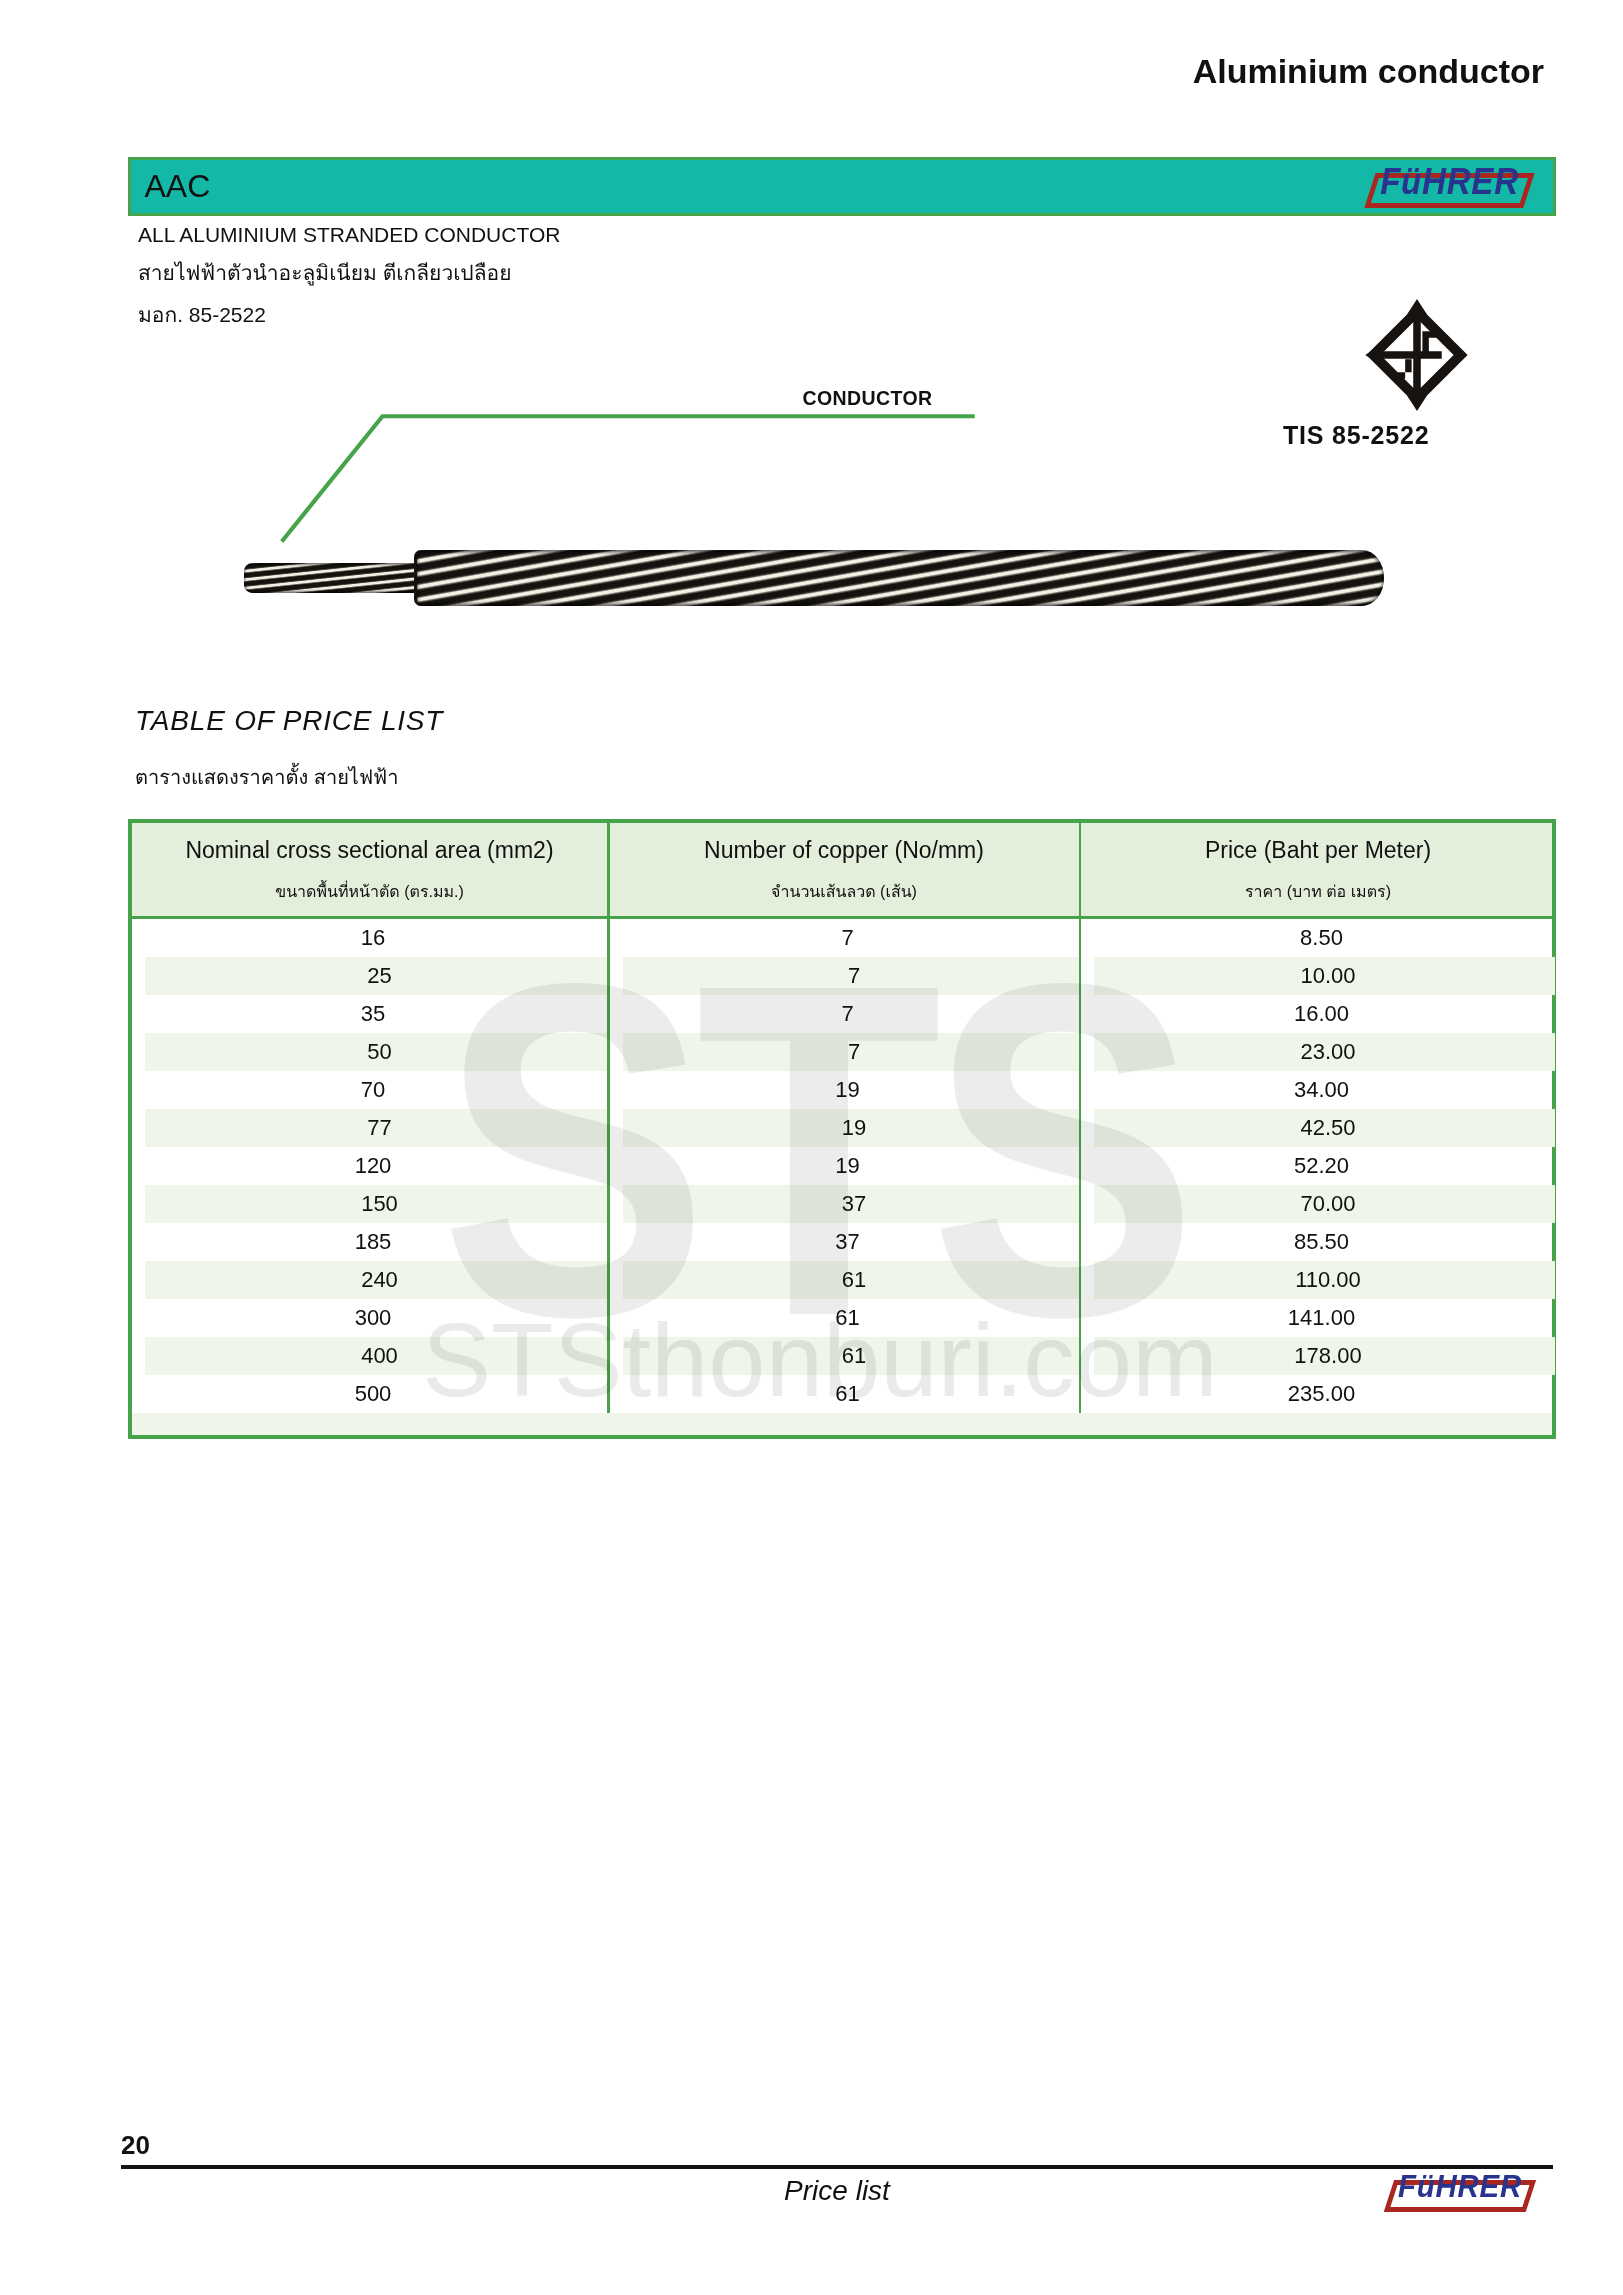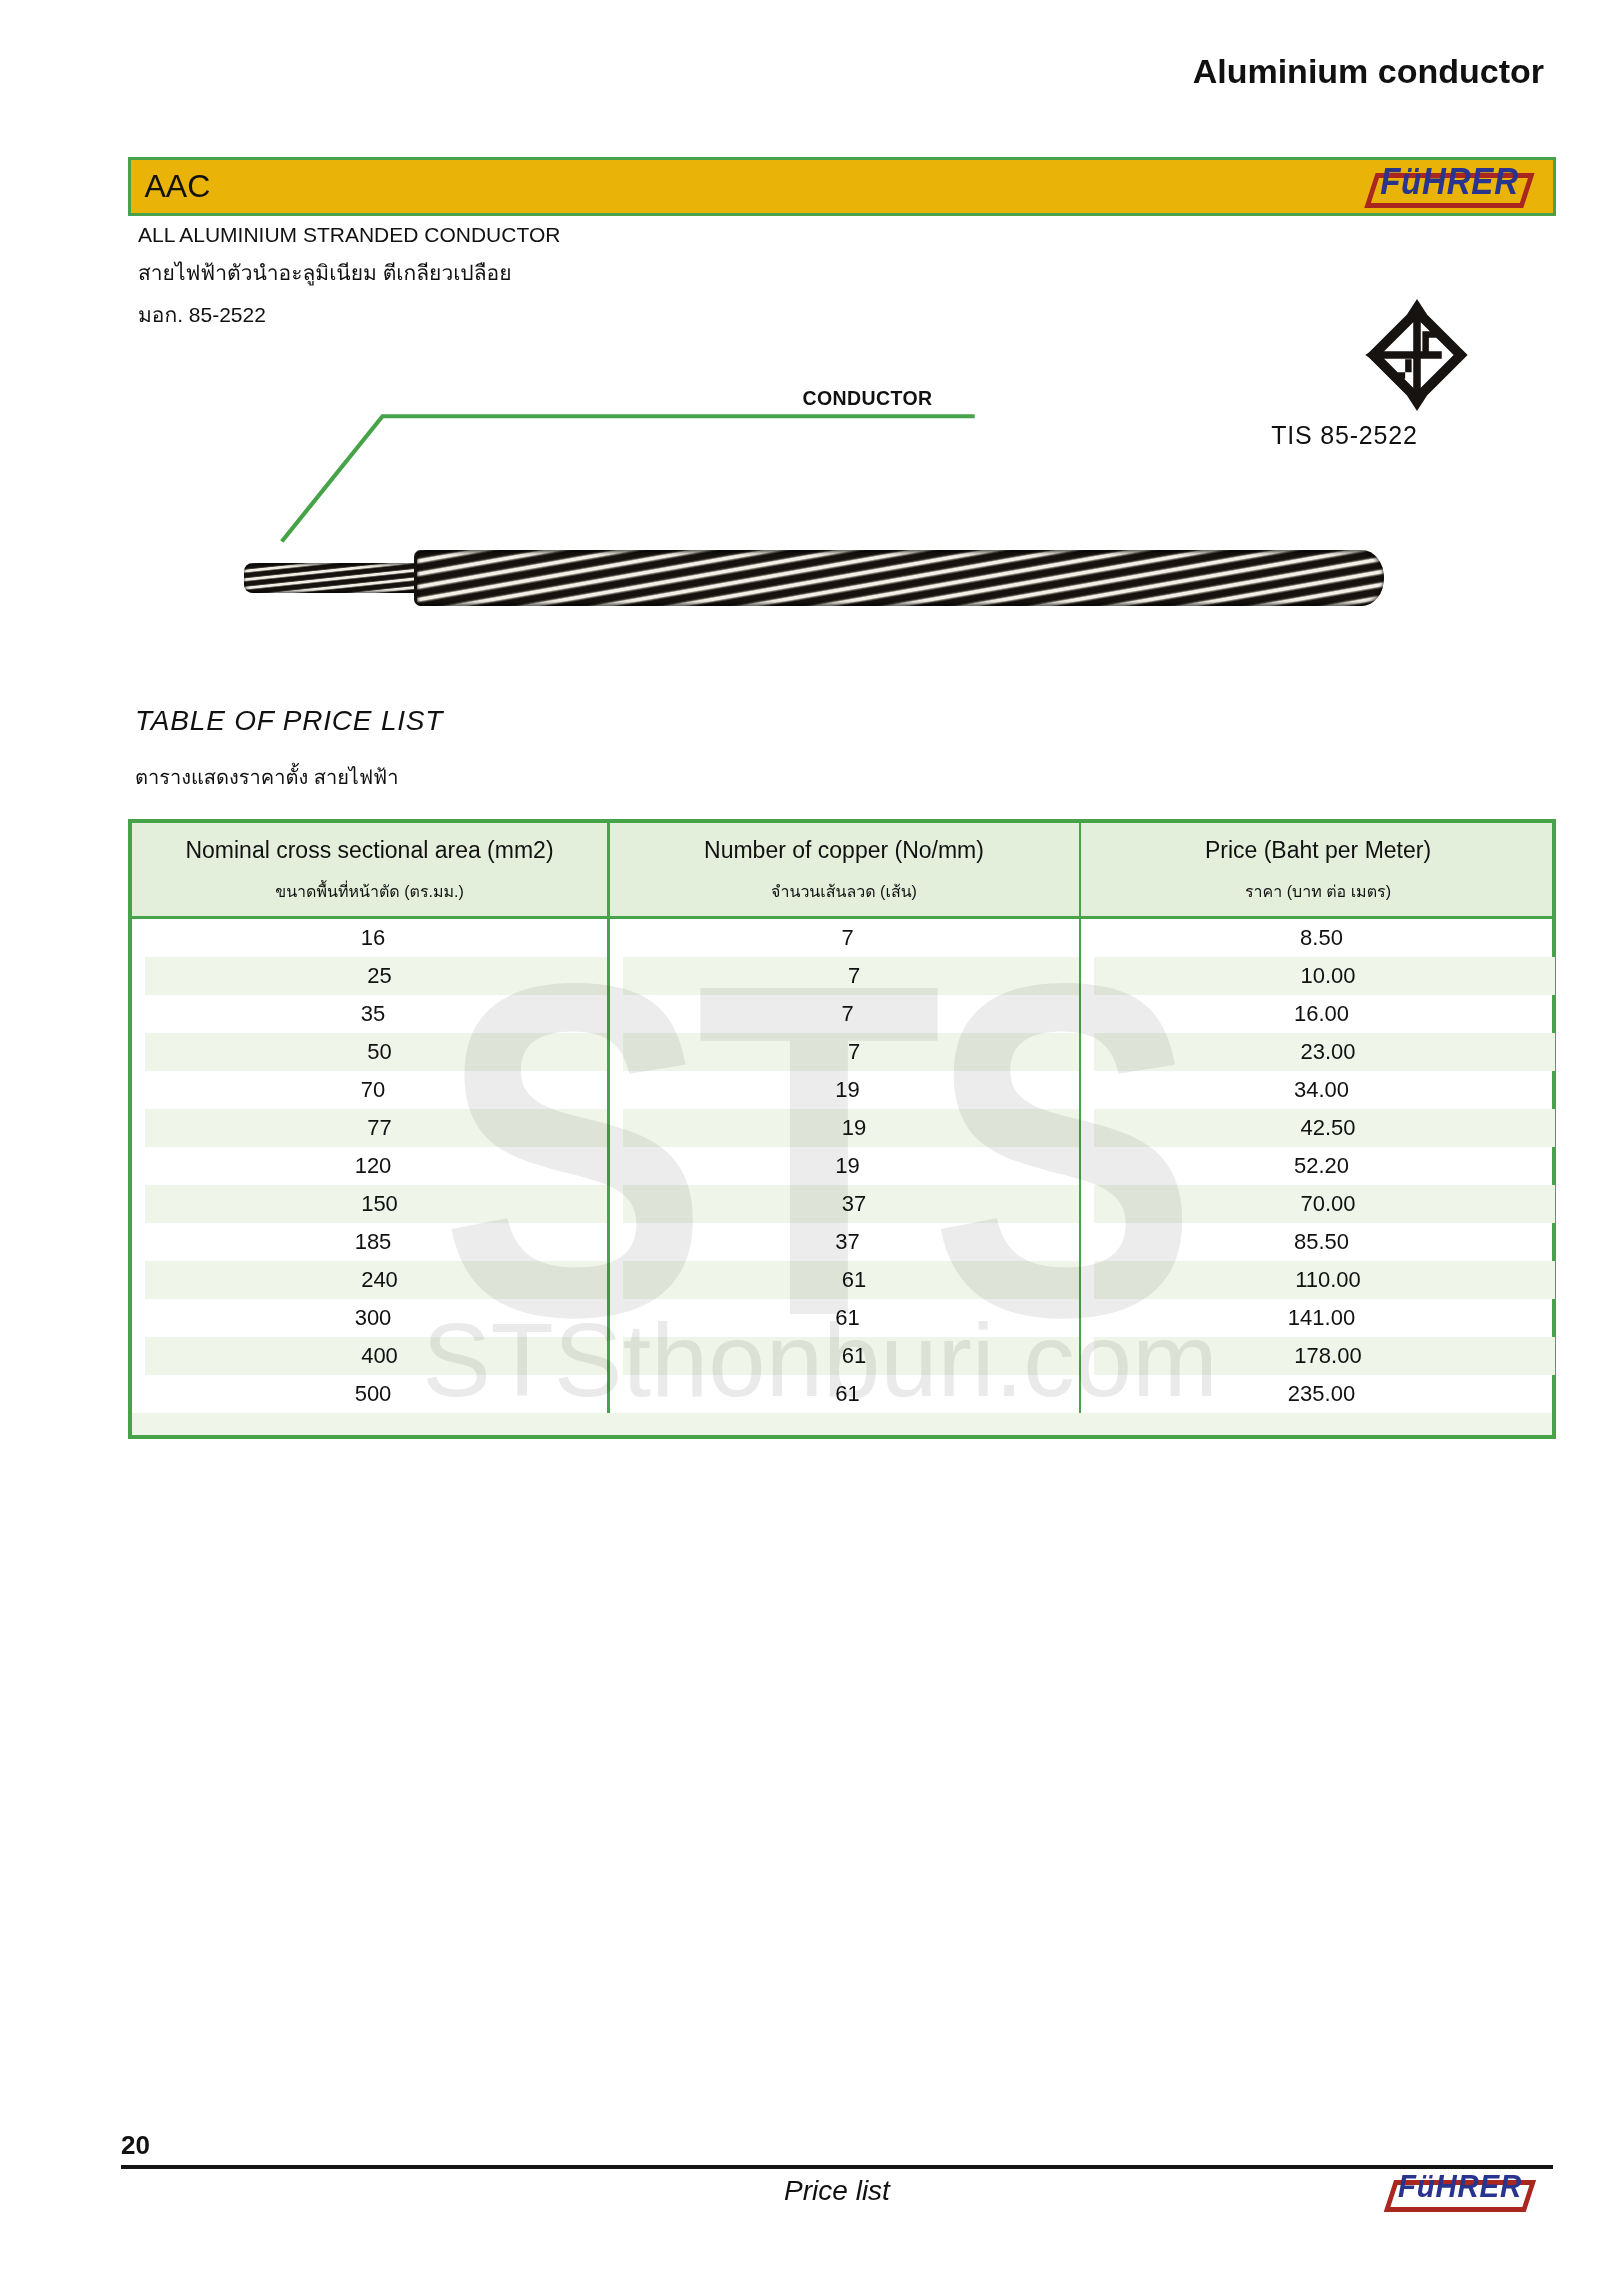--- a/index.html
+++ b/index.html
@@ -10,21 +10,21 @@
     color:#111;
   }
   .abs { position:absolute; }
 
   
   .doc-title {
     top:52px; right:80px; font-size:34px; font-weight:bold; letter-spacing:0px;
   }
   .product-box {
     left:128px; top:157px; width:1428px; height:59px;
-    background:#eab308; border:3.4px solid #46a34a;
+    background:#14b8a6; border:3.4px solid #46a34a;
     display:flex; align-items:center; justify-content:space-between;
     padding:0 18.6px 0 13.5px;
   }
   .product-code { font-size:32px; font-weight:normal; }
 
   
   .fuhrer { position:relative; width:169px; height:47px; }
   .fuhrer .frame {
     position:absolute; left:5px; right:5px; top:10px; bottom:2.5px;
     border:5px solid #a9271e; transform:skewX(-18deg);
@@ -59,22 +59,22 @@
     left:414px; top:550px; width:970px; height:56px;
     background:repeating-linear-gradient(350deg,
       #15120f 0 5px, #6d675c 6.3px, #f3f0e8 7.6px 10px, #4a453c 11.4px, #15120f 12.7px);
     border-radius:6.8px 22px 22px 6.8px / 6.8px 28px 28px 6.8px;
     border-left:3.4px solid #14110e;
     box-shadow:inset 0 2.5px 3.4px rgba(0,0,0,.6), inset 0 -2.5px 3.4px rgba(0,0,0,.6);
   }
 
   
   .tis-logo { left:1363px; top:299px; width:108px; height:112px; }
-  .tis-text { left:1247px; top:421px; width:195px; text-align:center;
-              font-size:25px; font-weight:normal; letter-spacing:0.8px; }
+  .tis-text { left:1283px; top:421px; width:195px; 
+              font-size:25px; font-weight:bold; letter-spacing:0.8px; }
 
   
   .table-title { left:135px; top:705px; font-size:28px; font-style:italic; letter-spacing:0.8px; }
   .table-subtitle { left:135px; top:761px; font-size:20px; }
 
   .price-table {
     left:128px; top:819px; width:1428px;
     border:4.2px solid #46a34a; background:#fff;
   }
   .pt-row { display:grid; grid-template-columns:475px 2.5px 469px 2.5px 474px; }

